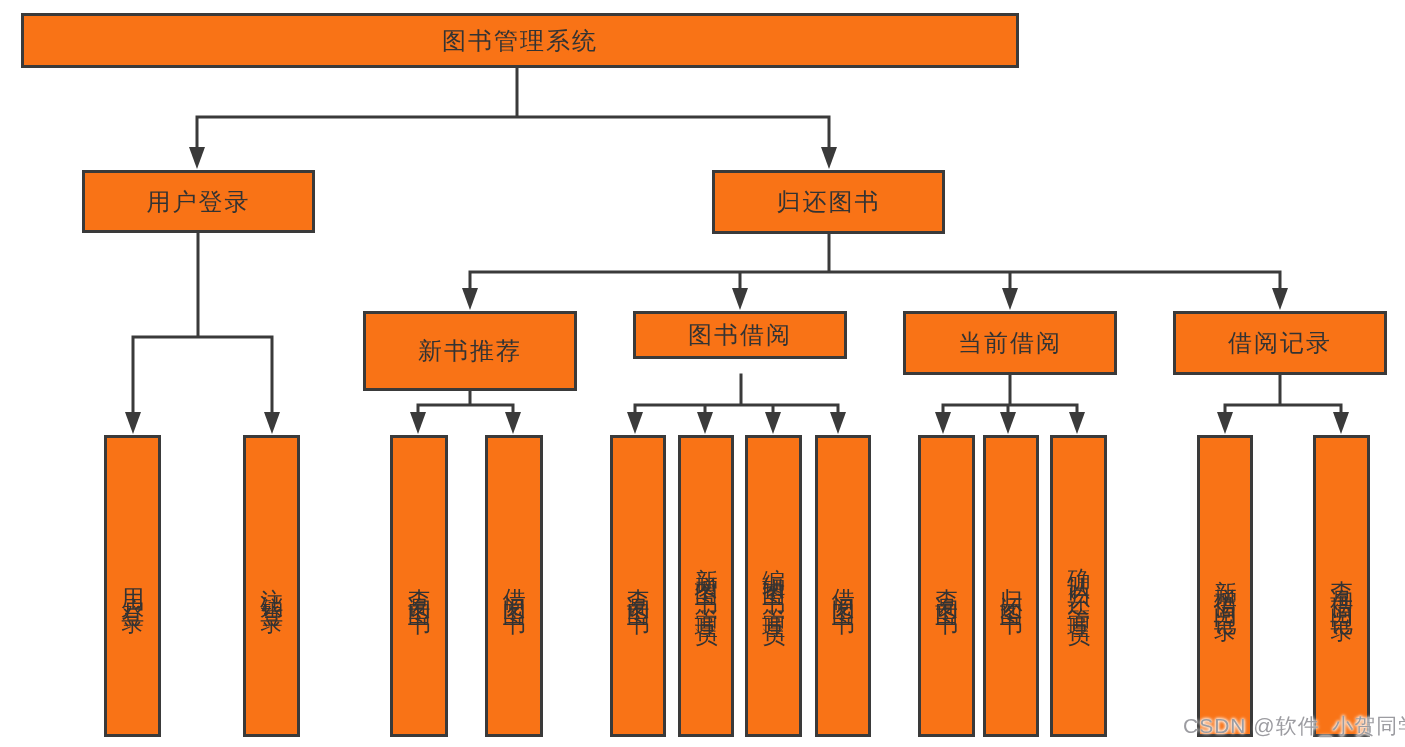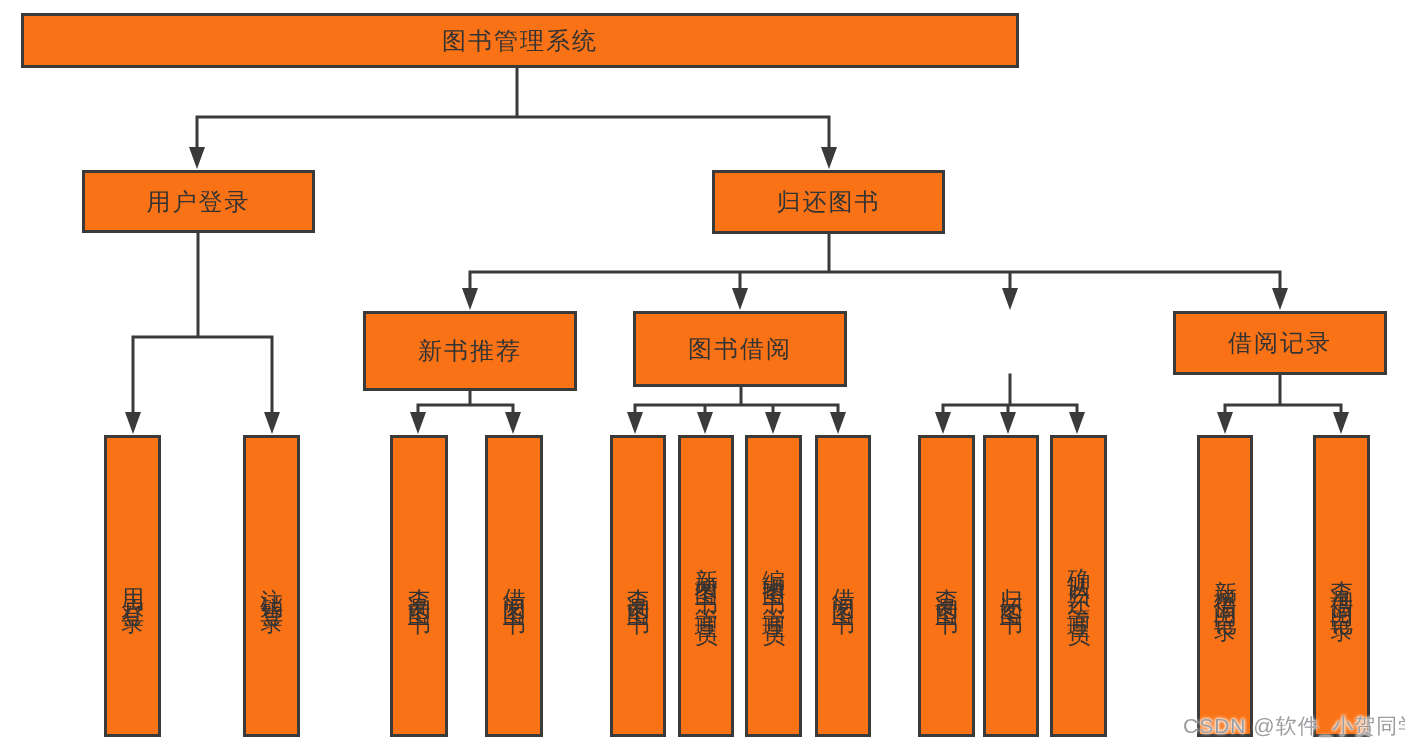--- a/index.html
+++ b/index.html
@@ -108,21 +108,22 @@
       <polygon points="1333,412 1349,412 1341,434"></polygon>
     </g>
   </svg>
 
   <div class="box hbox" style="left:21px;top:13px;width:998px;height:55px">图书管理系统</div>
 
   <div class="box hbox" style="left:82px;top:170px;width:233px;height:63px">用户登录</div>
   <div class="box hbox" style="left:712px;top:170px;width:233px;height:64px">归还图书</div>
 
   <div class="box hbox" style="left:363px;top:311px;width:214px;height:80px">新书推荐</div>
-  <div class="box hbox" style="left:633px;top:311px;width:214px;height:76px">图书借阅</div>
+  <div class="box hbox" style="left:633px;top:311px;width:214px;height:48px">图书借阅</div>
+  <div class="box hbox" style="left:903px;top:311px;width:214px;height:64px">当前借阅</div>
   <div class="box hbox" style="left:1173px;top:311px;width:214px;height:64px">借阅记录</div>
 
   <div class="box vbox" style="left:104px;top:435px;width:57px;height:302px">用户登录</div>
   <div class="box vbox" style="left:243px;top:435px;width:57px;height:302px">注销登录</div>
 
   <div class="box vbox" style="left:390px;top:435px;width:58px;height:302px">查询图书</div>
   <div class="box vbox" style="left:485px;top:435px;width:58px;height:302px">借阅图书</div>
 
   <div class="box vbox" style="left:610px;top:435px;width:56px;height:302px">查询图书</div>
   <div class="box vbox" style="left:678px;top:435px;width:56px;height:302px">新增图书（管理员）</div>

